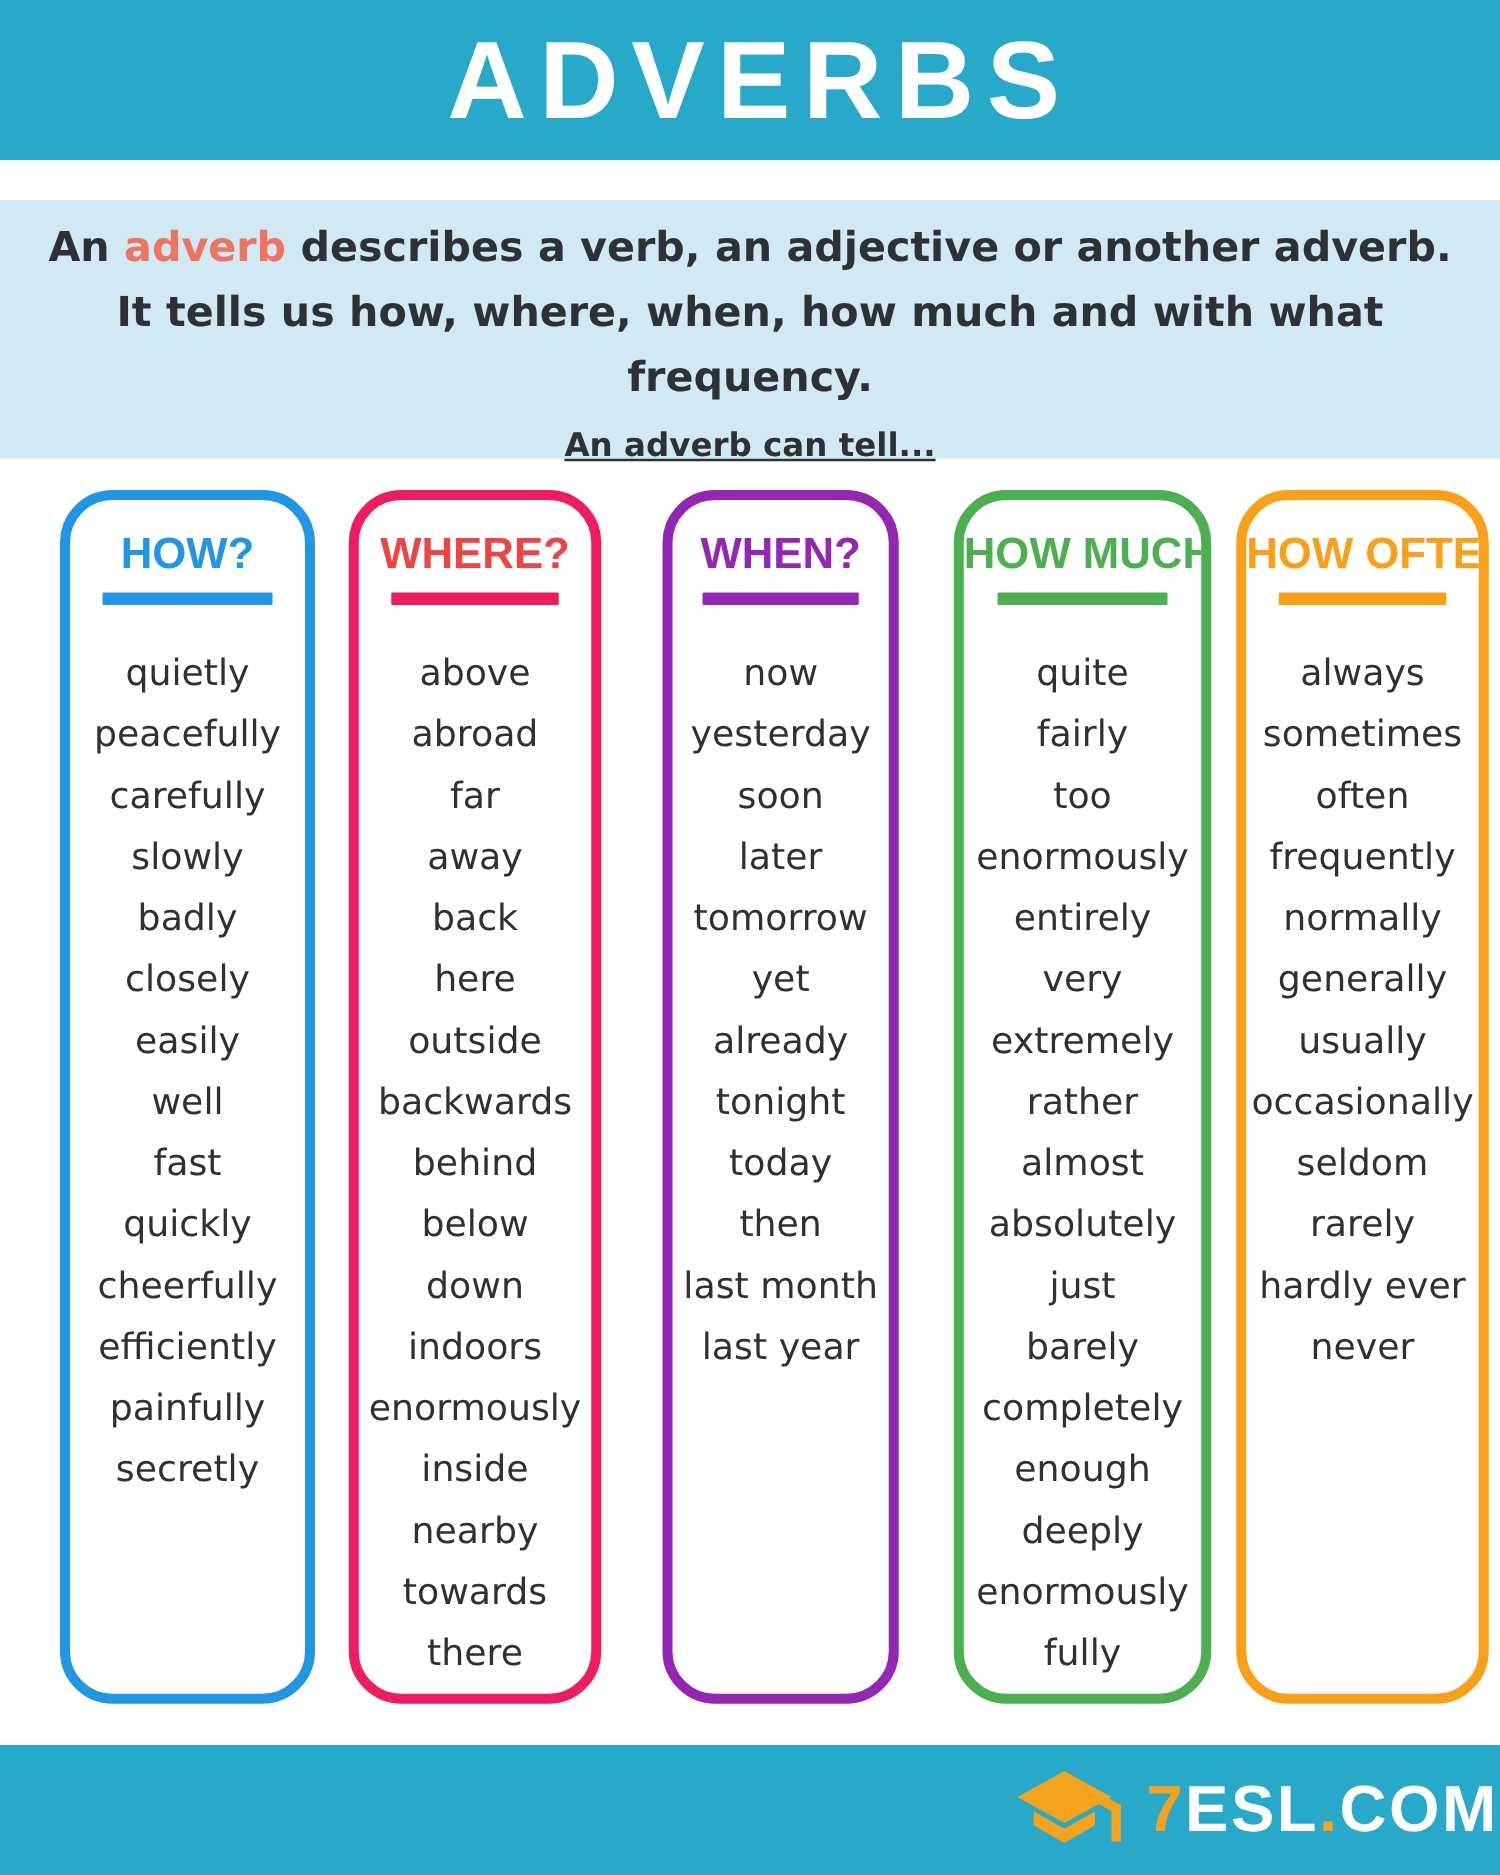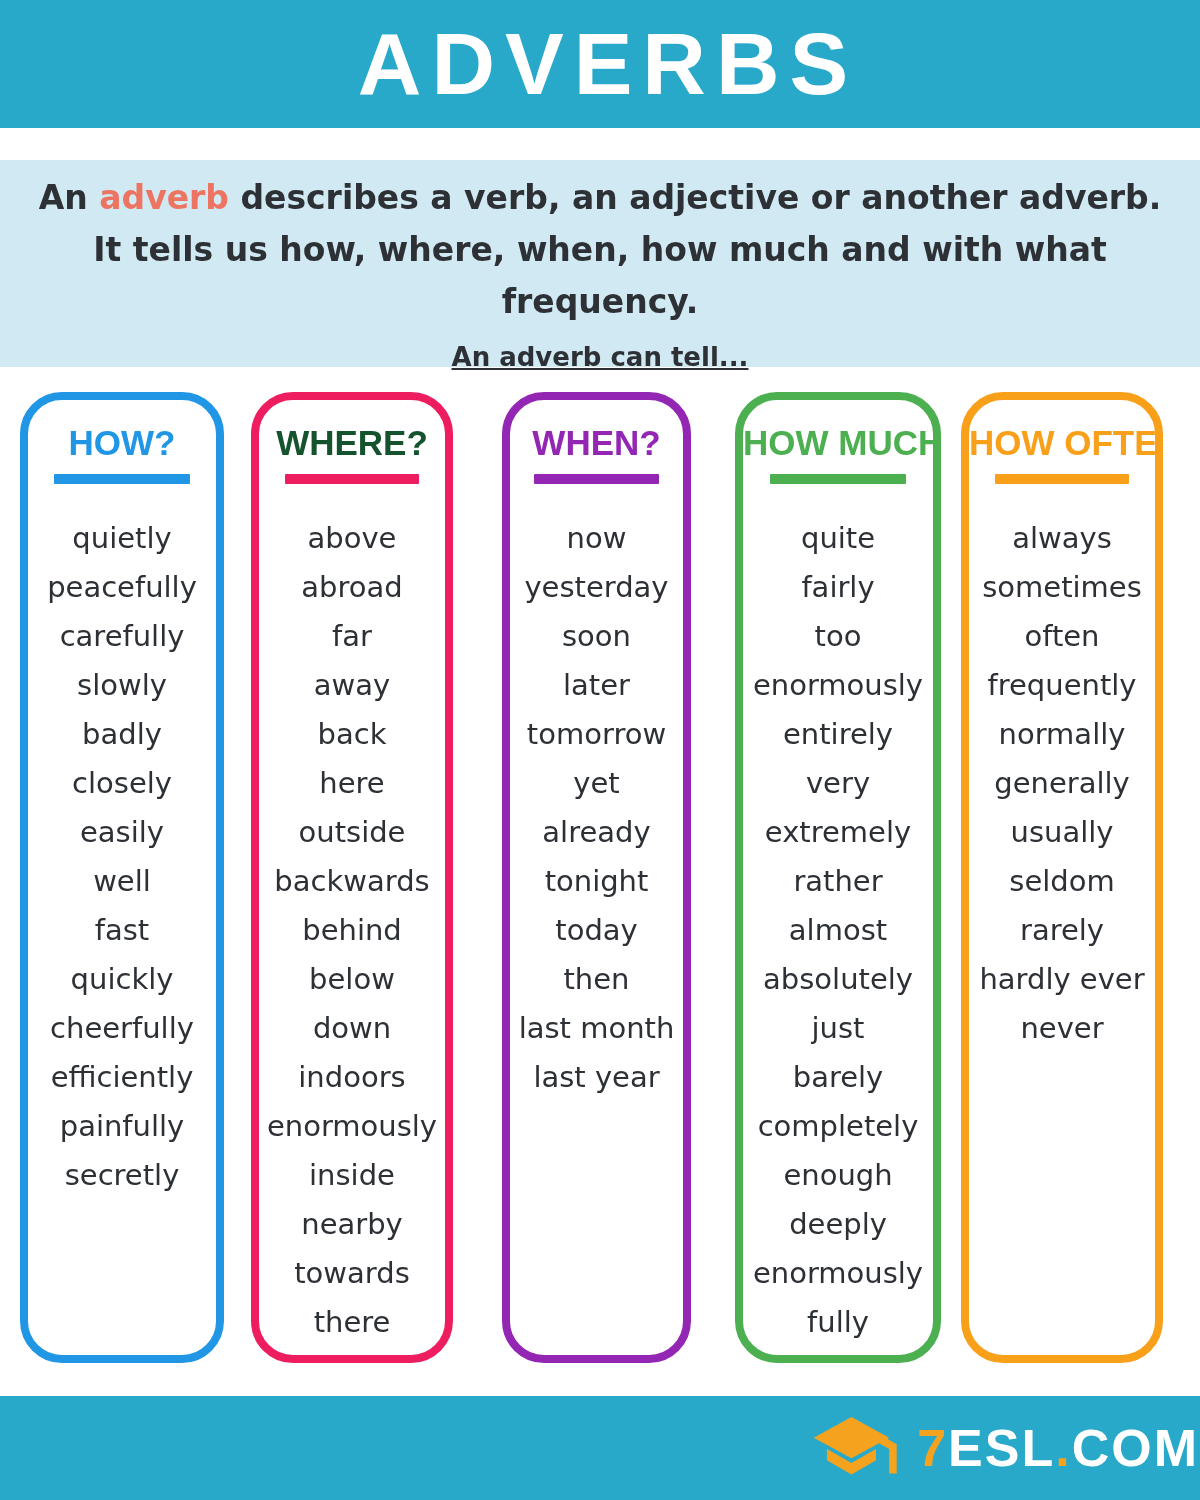--- a/index.html
+++ b/index.html
@@ -26,21 +26,21 @@
   }
   .intro p{margin:0;font-weight:700;}
   .intro .sentence{
     font-size:33px;line-height:52px;max-width:1130px;margin:0 auto;
   }
   .intro .highlight{color:var(--highlight-color,#ed7460);}
   .intro .subtitle{font-size:26px;margin-top:14px;text-decoration:underline;}
   
   .columns{
     margin-top:25px;height:971px;display:flex;align-items:stretch;
-    padding-left:20px;box-sizing:border-box;
+    padding-left:48px;box-sizing:border-box;
   }
   .column{
     box-sizing:border-box;border:8px solid #999;border-radius:42px;
     background:#ffffff;overflow:hidden;flex:0 0 auto;
   }
   .column:nth-child(1){width:204px;margin-left:0;}
   .column:nth-child(2){width:202px;margin-left:27px;}
   .column:nth-child(3){width:189px;margin-left:49px;}
   .column:nth-child(4){width:206px;margin-left:44px;}
   .column:nth-child(5){width:202px;margin-left:20px;}
@@ -99,21 +99,21 @@
         <div class="word">well</div>
         <div class="word">fast</div>
         <div class="word">quickly</div>
         <div class="word">cheerfully</div>
         <div class="word">efficiently</div>
         <div class="word">painfully</div>
         <div class="word">secretly</div>
       </div>
   </div>
   <div class="column" style="border-color: rgb(238, 29, 95);">
-    <span class="col-title" style="color: #14532d;">WHERE?</span>
+    <span class="col-title" style="color: #ef4444;">WHERE?</span>
     <div class="col-underline" style="background: rgb(238, 29, 95);"></div>
     <div class="word-list">
         <div class="word">above</div>
         <div class="word">abroad</div>
         <div class="word">far</div>
         <div class="word">away</div>
         <div class="word">back</div>
         <div class="word">here</div>
         <div class="word">outside</div>
         <div class="word">backwards</div>
@@ -173,20 +173,21 @@
     <span class="col-title" style="color: rgb(249, 160, 27);">HOW OFTEN?</span>
     <div class="col-underline" style="background: rgb(249, 160, 27);"></div>
     <div class="word-list">
         <div class="word">always</div>
         <div class="word">sometimes</div>
         <div class="word">often</div>
         <div class="word">frequently</div>
         <div class="word">normally</div>
         <div class="word">generally</div>
         <div class="word">usually</div>
+        <div class="word">occasionally</div>
         <div class="word">seldom</div>
         <div class="word">rarely</div>
         <div class="word">hardly ever</div>
         <div class="word">never</div>
       </div>
   </div>
 </main>
 
 <footer class="footer">
   <svg class="cap" viewBox="0 0 100 70" aria-hidden="true">

